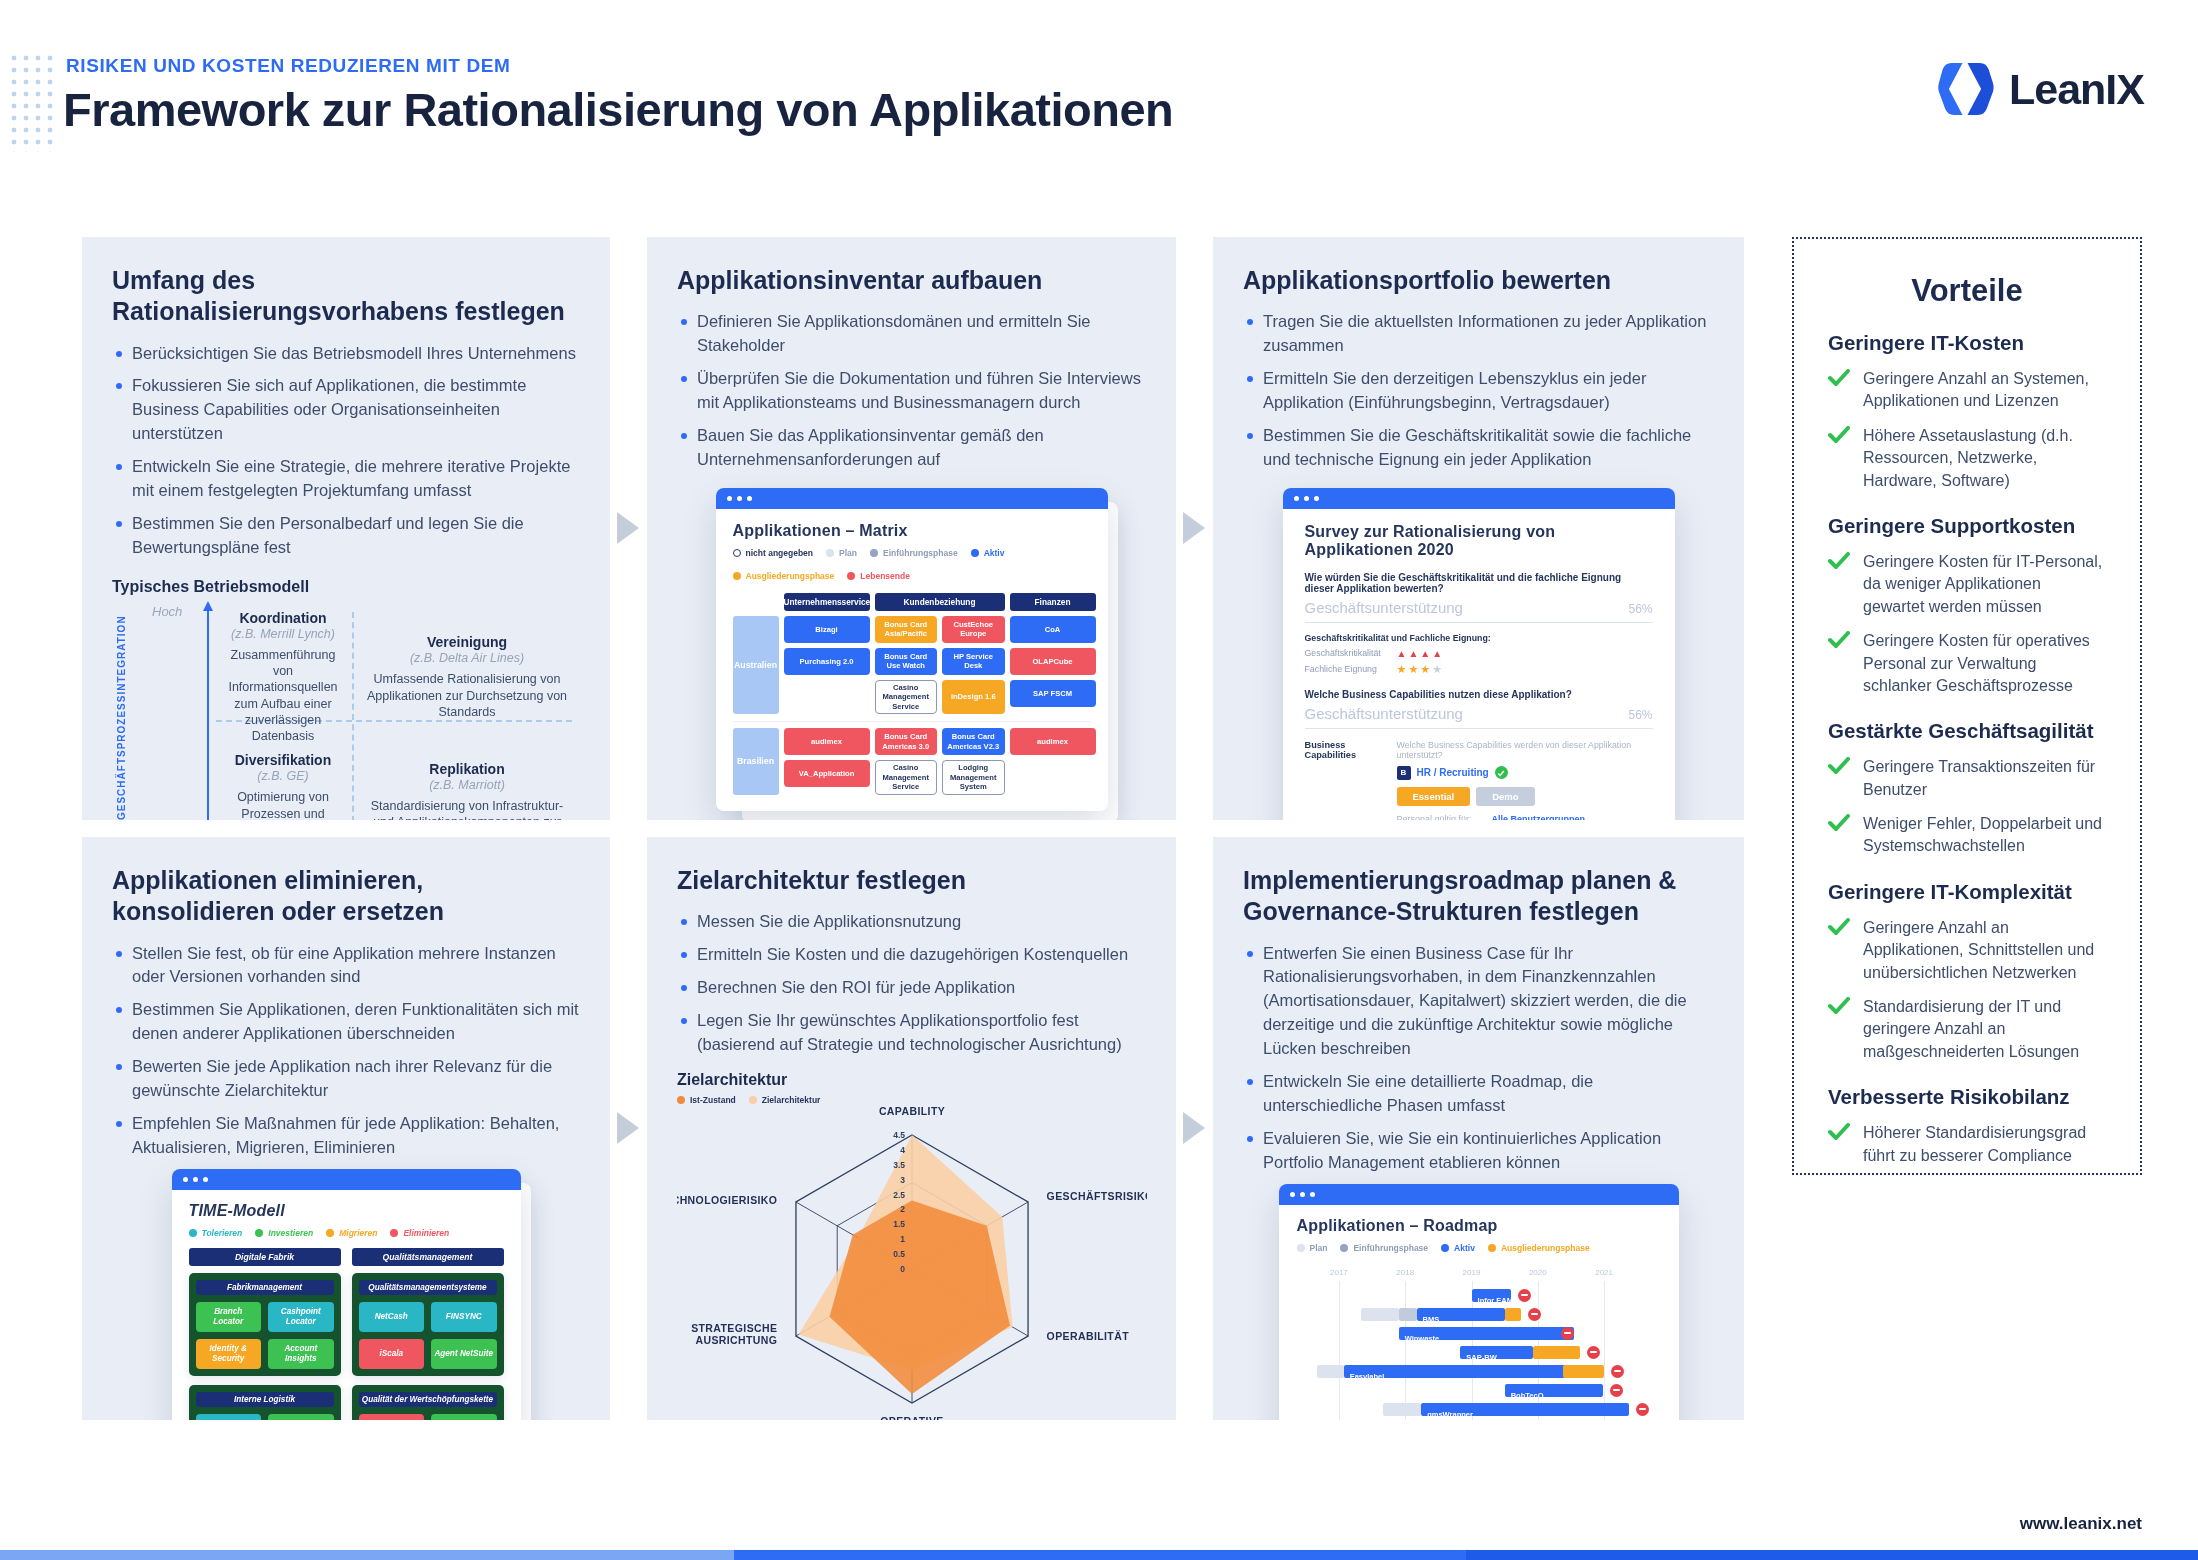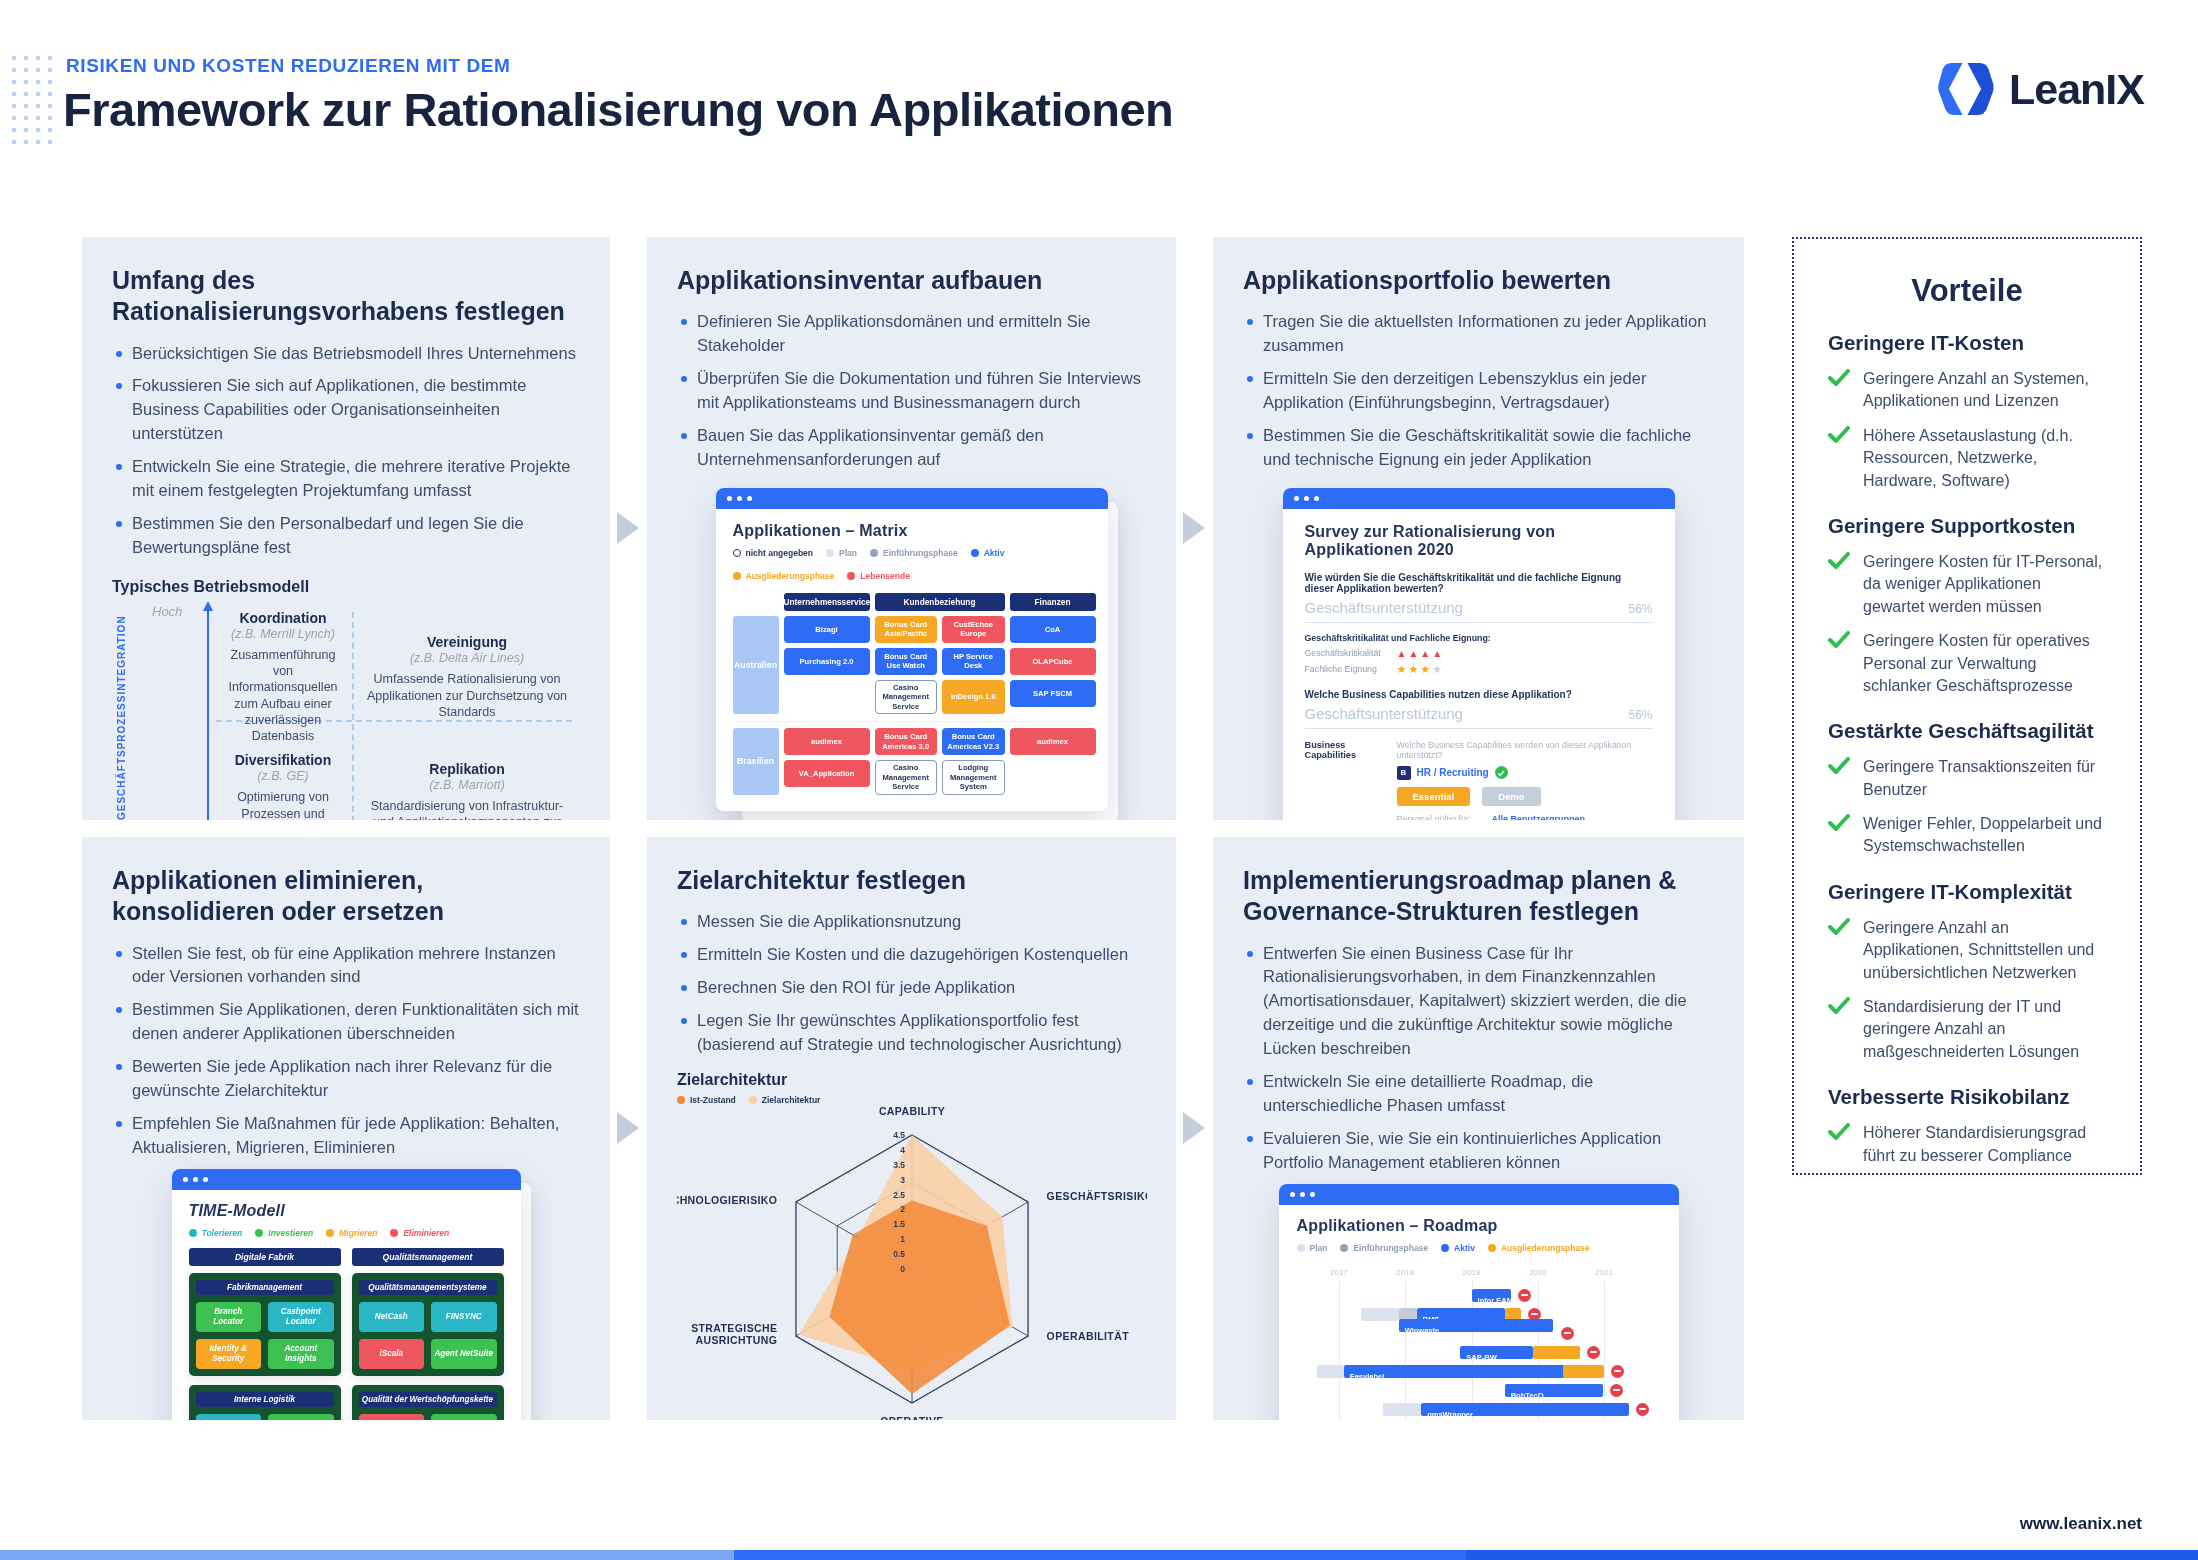--- a/index.html
+++ b/index.html
@@ -99,21 +99,21 @@
   .tri{font-size:10px;letter-spacing:2px;color:#E6404A;}
   .star{font-size:11px;letter-spacing:2px;}
   .bc-row{display:flex;margin-top:11px;}
   .bc-help{font-size:8.8px;color:#A8B4C8;margin-bottom:6px;}
   .bc-chip{display:flex;align-items:center;gap:6px;margin-bottom:7px;}
   .bc-b{width:14px;height:14px;background:#1B2F77;color:#fff;font-size:8px;font-weight:bold;
         border-radius:2px;display:flex;align-items:center;justify-content:center;}
   .bc-name{font-size:10px;font-weight:bold;color:#2E6CF6;}
   .bc-check{width:13px;height:13px;border-radius:50%;background:#2FBF4F;display:flex;
         align-items:center;justify-content:center;}
-  .btnrow{display:flex;gap:12px;margin-bottom:8px;}
+  .btnrow{display:flex;gap:6px;margin-bottom:8px;}
   .btn{border-radius:3px;color:#fff;font-size:9.5px;font-weight:bold;padding:4px 16px;}
   .btn.orange{background:#F6A723;}
   .btn.gray{background:#C5CEDC;}
   .kv{display:flex;font-size:9px;margin-top:3px;}
   .kv-l{flex:0 0 95px;color:#A8B4C8;}
   .kv-v.blue{color:#2E6CF6;font-weight:bold;}
   
   .mw4{width:349px;margin:8px auto 0;font-style:italic;}
   .tm-body{padding:12px 17px 12px;}
   .tm-groups{display:flex;gap:11px;margin-top:10px;}
@@ -559,21 +559,21 @@
                 <div class="rm-badge" style="left:221.9px;top:24px">
                   <i></i>
                 </div>
                 <div class="rm-seg plan" style="left:64.4px;top:43px;width:37.8px"></div>
                 <div class="rm-seg einfuehrung" style="left:102.2px;top:43px;width:17.9px"></div>
                 <div class="rm-seg aktiv" style="left:120.1px;top:43px;width:88.2px"><span class="rm-lbl">BMS</span></div>
                 <div class="rm-seg ausgliederung" style="left:208.2px;top:43px;width:15.9px"></div>
                 <div class="rm-badge" style="left:231.1px;top:43px">
                   <i></i>
                 </div>
-                <div class="rm-seg aktiv" style="left:102.2px;top:54px;width:154px"><span class="rm-lbl">Winwaste</span></div>
+                <div class="rm-seg aktiv" style="left:102.2px;top:62px;width:175px"><span class="rm-lbl">Winwaste</span></div>
                 <div class="rm-badge" style="left:264.3px;top:62px">
                   <i></i>
                 </div>
                 <div class="rm-seg aktiv" style="left:163.8px;top:81px;width:72.9px"><span class="rm-lbl">SAP-BW</span></div>
                 <div class="rm-seg ausgliederung" style="left:236.7px;top:81px;width:47.1px"></div>
                 <div class="rm-badge" style="left:290.8px;top:81px">
                   <i></i>
                 </div>
                 <div class="rm-seg plan" style="left:20.6px;top:100px;width:26.5px"></div>
                 <div class="rm-seg aktiv" style="left:47.2px;top:100px;width:239px"><span class="rm-lbl">Easylabel</span></div>

